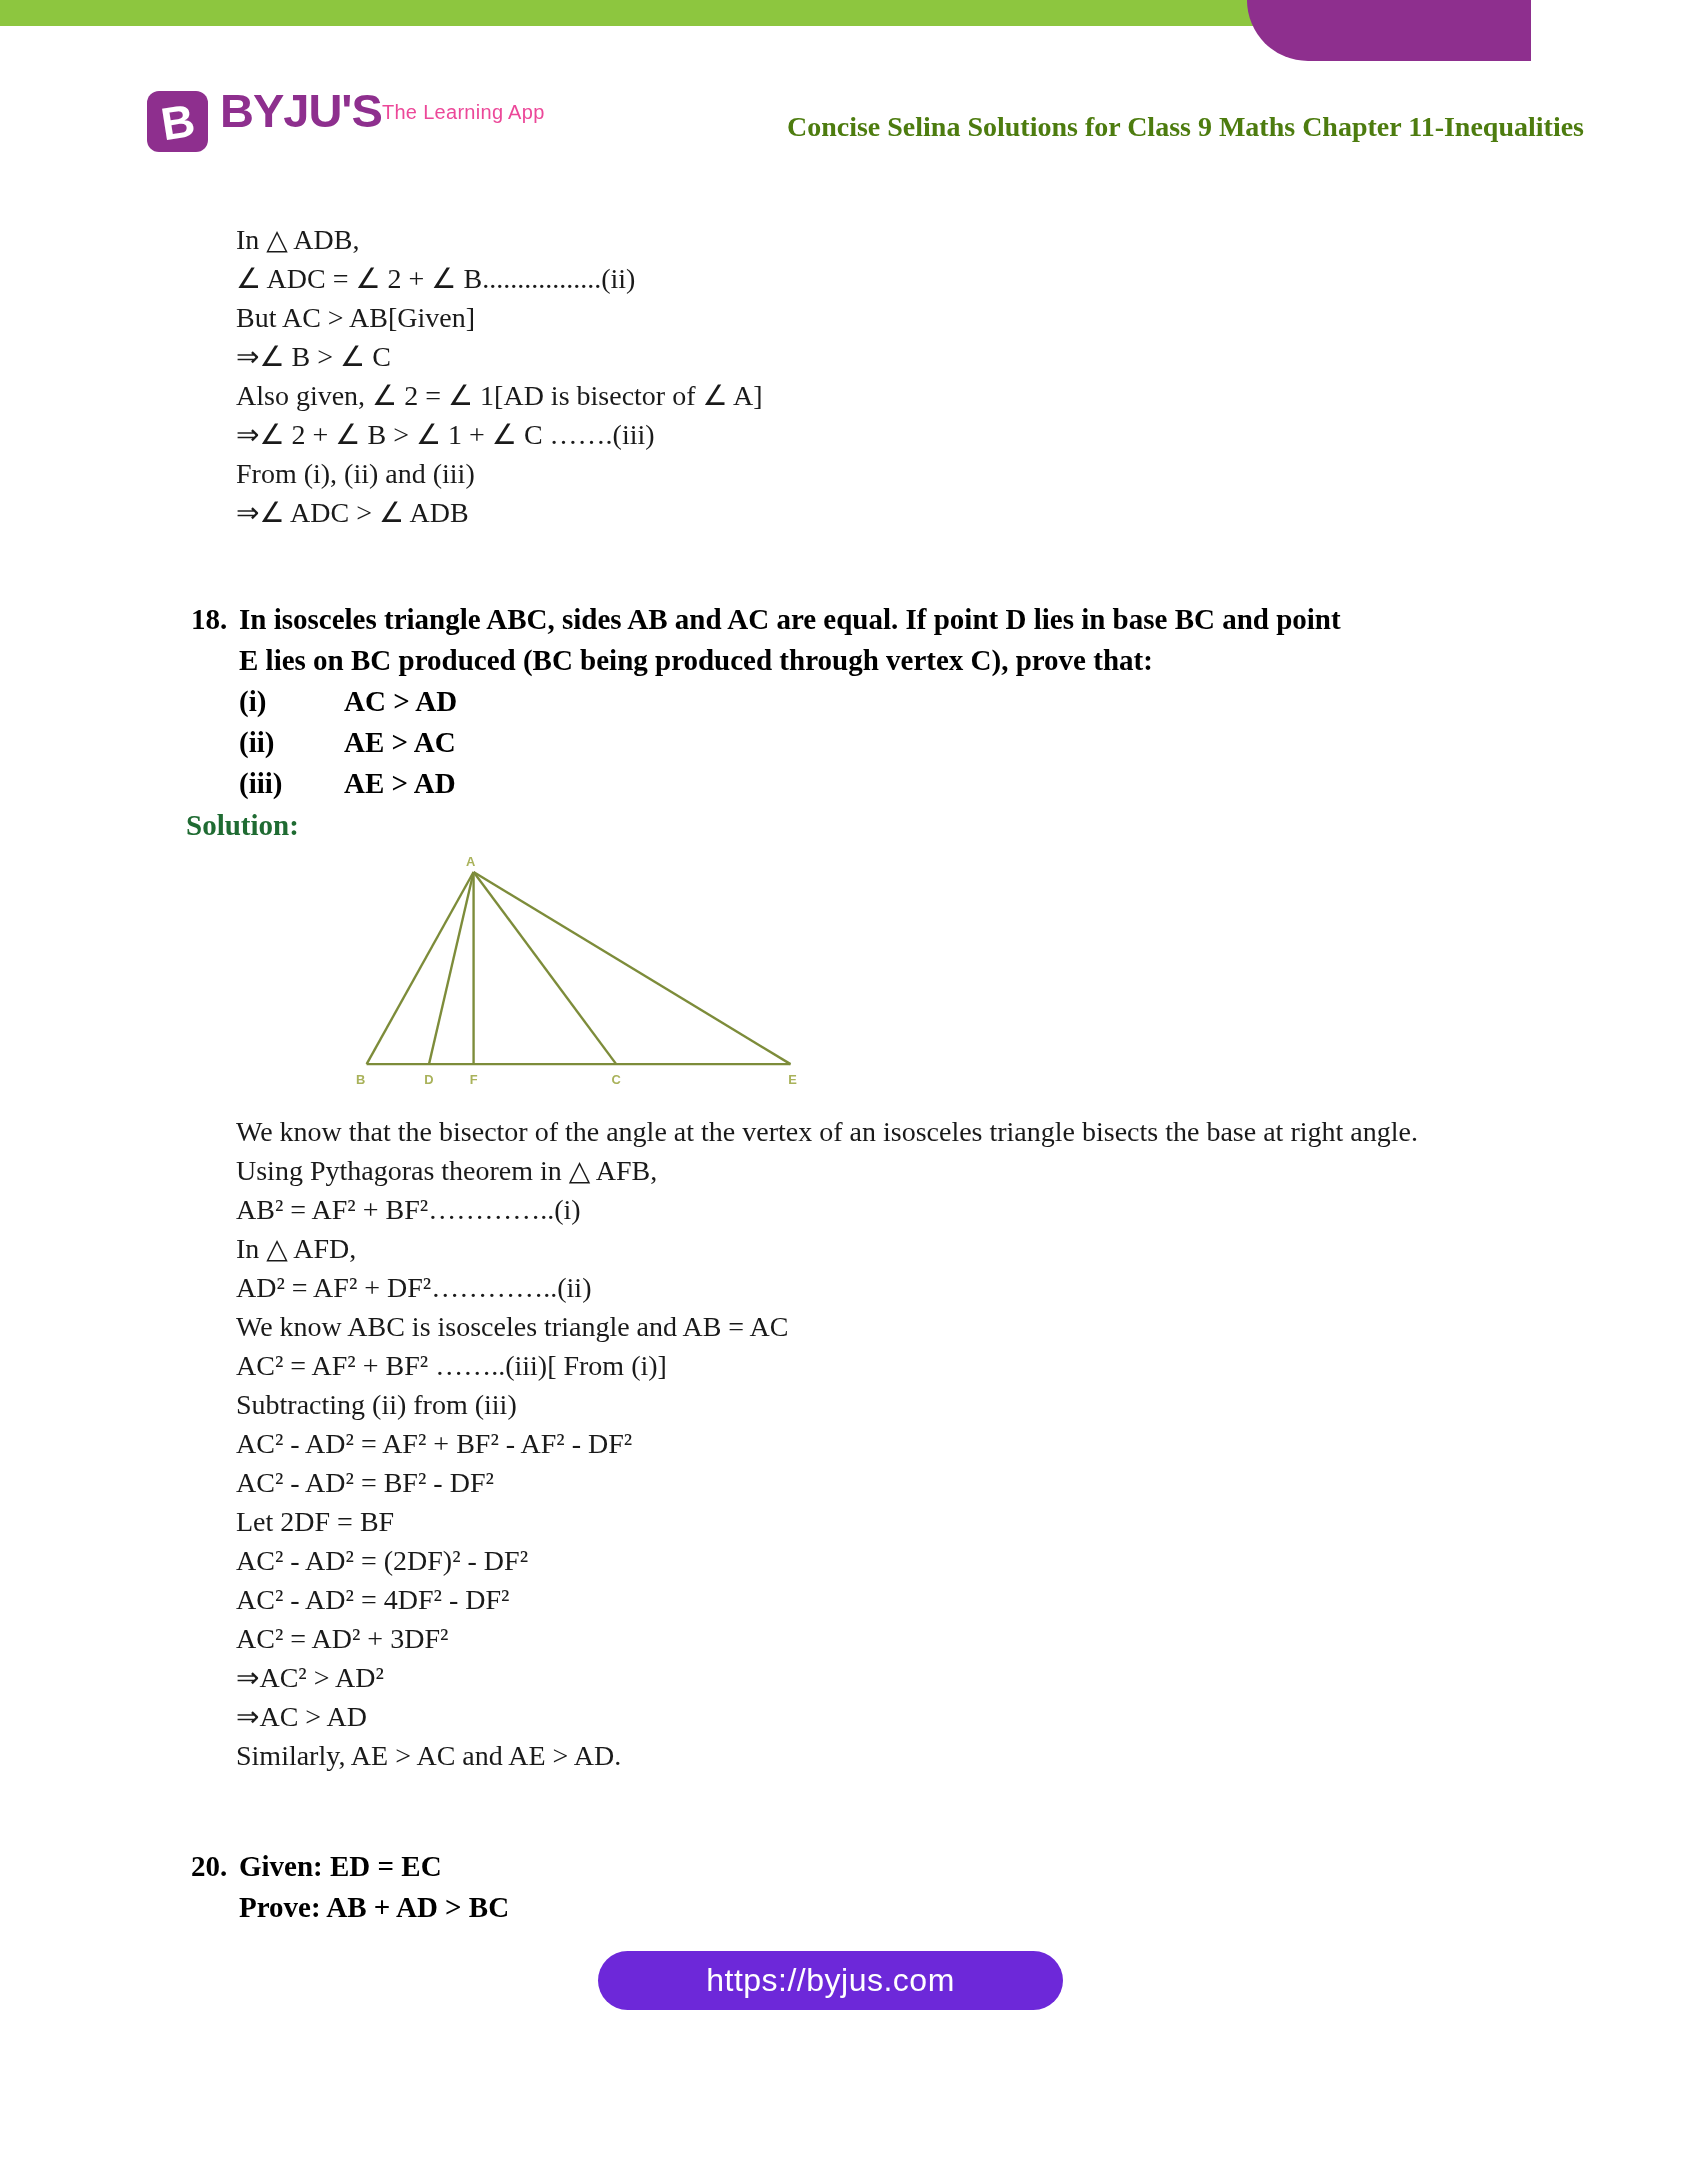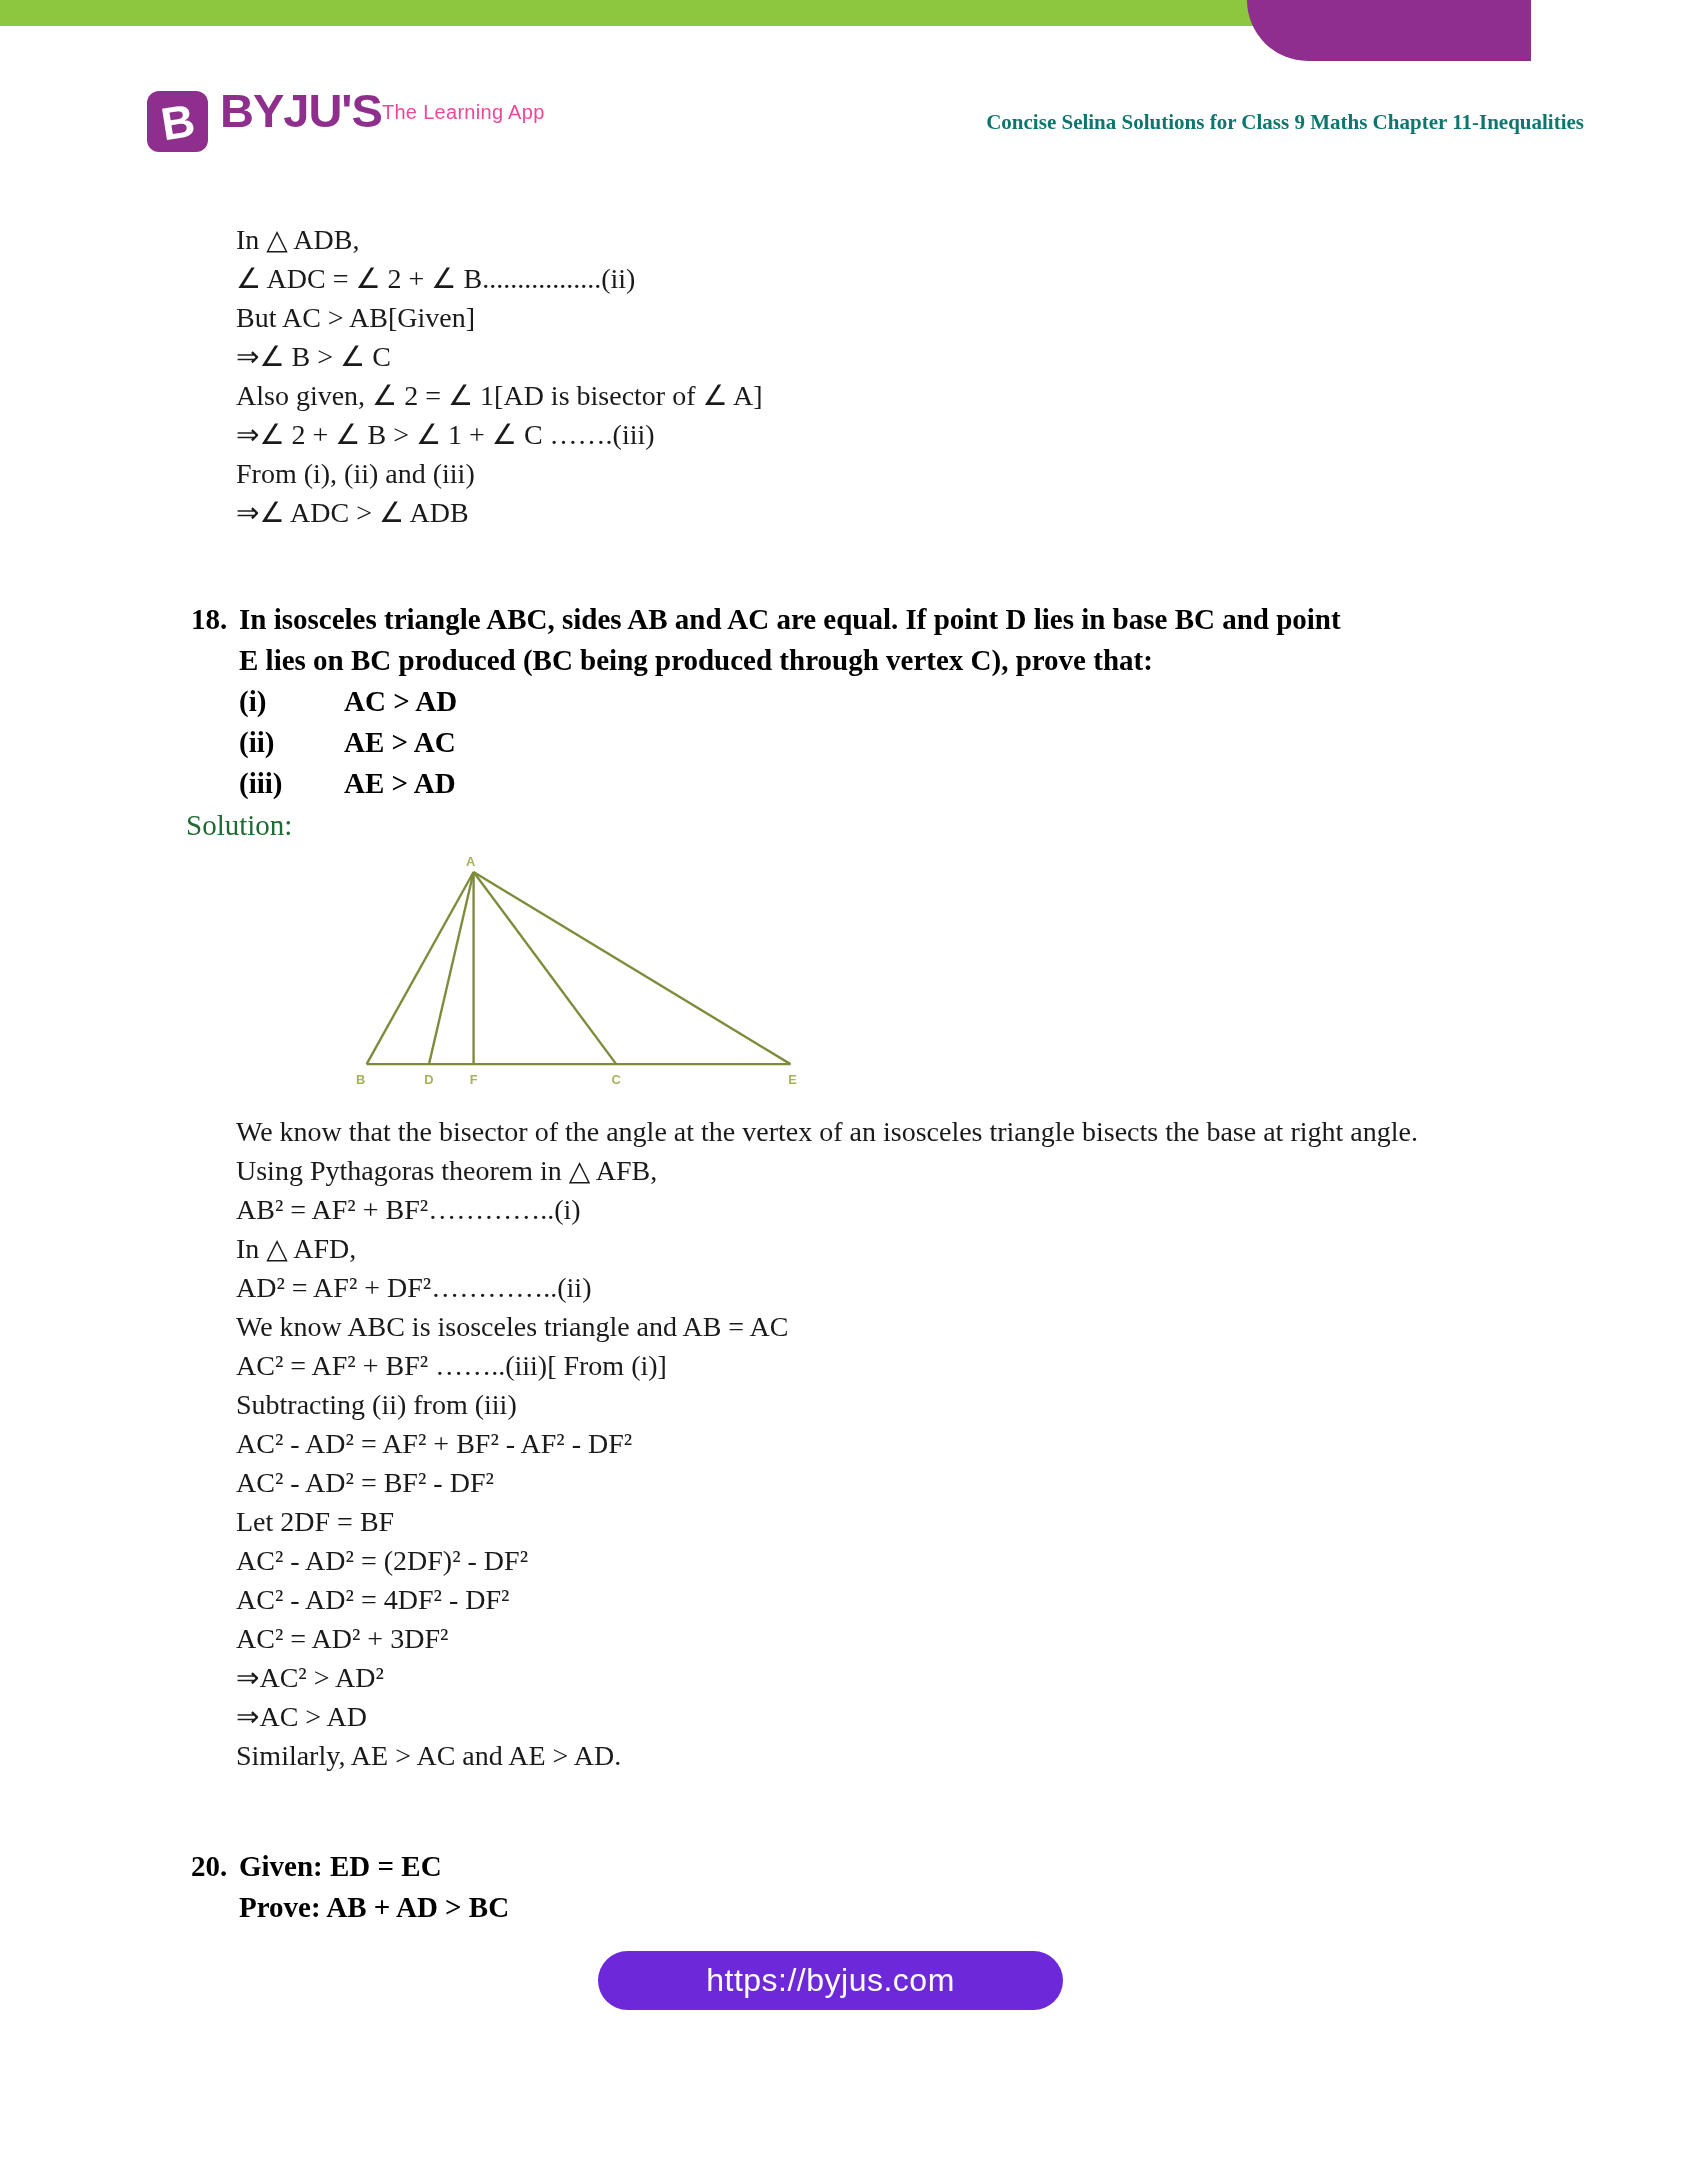--- a/index.html
+++ b/index.html
@@ -99,23 +99,23 @@
 
   
   .doc-title {
     position: absolute;
     top: 109px;
     left: 752px;
     width: 832px;
     text-align: right;
     font-family: "Liberation Serif", serif;
     font-weight: bold;
-    font-size: 21px;
+    font-size: 28px;
     line-height: 1.28;
-    color: #0f766e;
+    color: #4d7c0f;
   }
 
   
   .content {
     position: absolute;
     top: 220px;
     left: 0;
     width: 1488px;
   }
   .indent-body { margin-left: 236px; }
@@ -151,21 +151,21 @@
     font-weight: bold;
     font-size: 29px;
     line-height: 41px;
     margin-left: 48px;
   }
   .subitem .rn { width: 105px; flex: 0 0 105px; }
 
   .solution-label {
     margin-top: 5px;
     margin-left: 186px;
-    font-weight: normal;
+    font-weight: bold;
     font-size: 29px;
     color: #1f6b32;
   }
 
   
   .figure-wrap {
     margin-top: 12px;
     margin-left: 327px;
     width: 515px;
     height: 238px;

